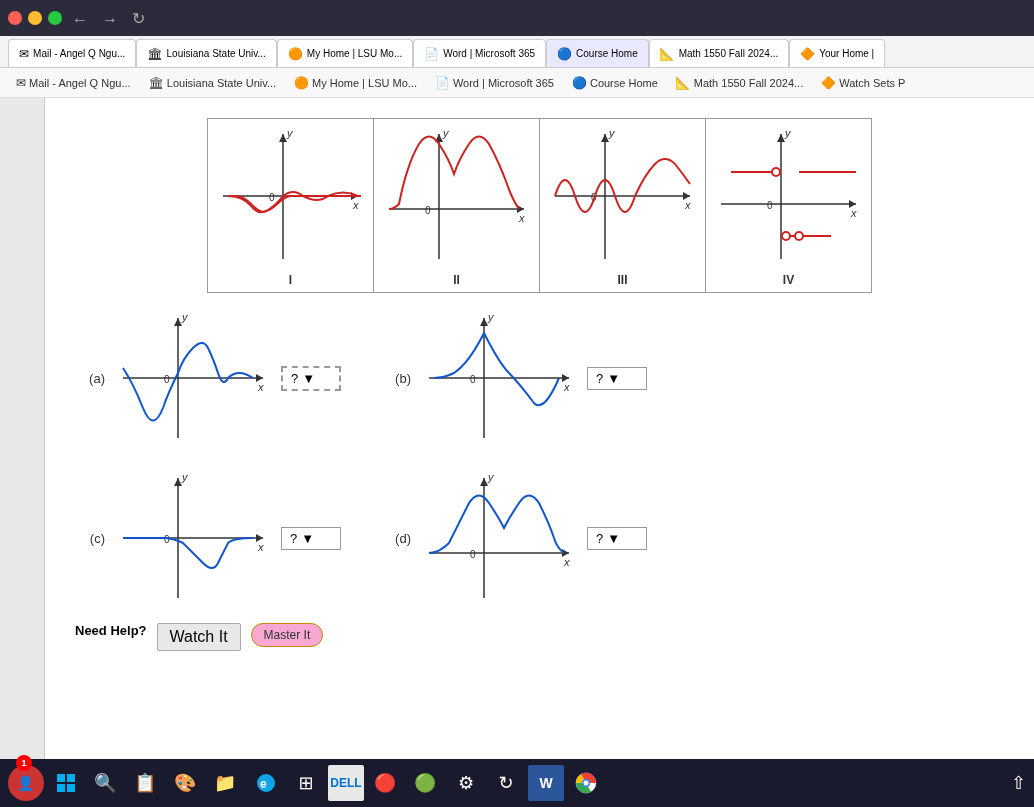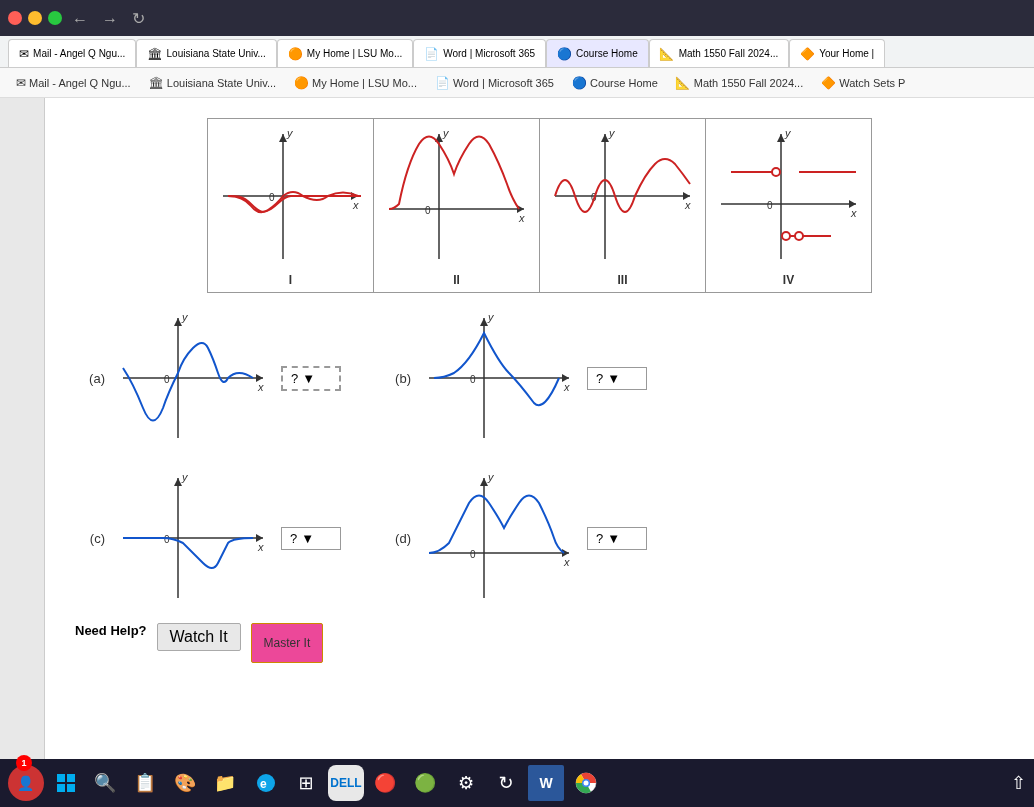--- a/index.html
+++ b/index.html
@@ -248,26 +248,26 @@
     }
     .help-button {
       background: #e8e8e8;
       border: 1px solid #aaa;
       padding: 4px 12px;
       font-size: 16px;
       cursor: pointer;
       border-radius: 2px;
     }
     .help-button-orange {
-      background: #ec4899;
+      background: #f9a8d4;
       border: 1px solid #cc8800;
-      padding: 12px 12px;
+      padding: 4px 12px;
       font-size: 12px;
       cursor: pointer;
-      border-radius: 2px;
+      border-radius: 12px;
       color: #333;
     }
 
     
     svg { display: block; }
     .tb-notification {
       position: absolute;
       bottom: 30px;
       left: 8px;
       width: 16px; height: 16px;
@@ -571,21 +571,21 @@
   <div class="taskbar-icon" style="color:white; font-size:18px;">📋</div>
   <div class="taskbar-icon" style="font-size:18px;">🎨</div>
   <div class="taskbar-icon" style="font-size:18px;">📁</div>
   <div class="taskbar-icon" style="font-size:18px; color:#0ea5e9;">
     <svg width="20" height="20" viewBox="0 0 20 20">
       <ellipse cx="10" cy="10" rx="9" ry="9" fill="#0ea5e9"></ellipse>
       <text x="4" y="15" font-size="12" fill="white" font-weight="bold">e</text>
     </svg>
   </div>
   <div class="taskbar-icon" style="color:white; font-size:18px;">⊞</div>
-  <div class="taskbar-icon" style="color:#0072ce; font-size:12px; font-weight:bold; background:#e8e8e8; border-radius:8px; padding:2px;">DELL</div>
+  <div class="taskbar-icon" style="color:#0072ce; font-size:12px; font-weight:bold; background:#e8e8e8; border-radius:2px; padding:2px;">DELL</div>
   <div class="taskbar-icon" style="font-size:18px;">🔴</div>
   <div class="taskbar-icon" style="font-size:18px;">🟢</div>
   <div class="taskbar-icon" style="color:white; font-size:18px;">⚙</div>
   <div class="taskbar-icon" style="color:white; font-size:18px;">↻</div>
   <div class="taskbar-icon" style="background:#2b579a; color:white; font-size:14px; font-weight:bold; border-radius:2px;">W</div>
   <div class="taskbar-icon" style="font-size:18px;">
     <svg width="22" height="22" viewBox="0 0 22 22">
       <circle cx="11" cy="11" r="10" fill="white" stroke="#ddd" stroke-width="0.5"></circle>
       <circle cx="11" cy="11" r="4" fill="#4285f4"></circle>
 

